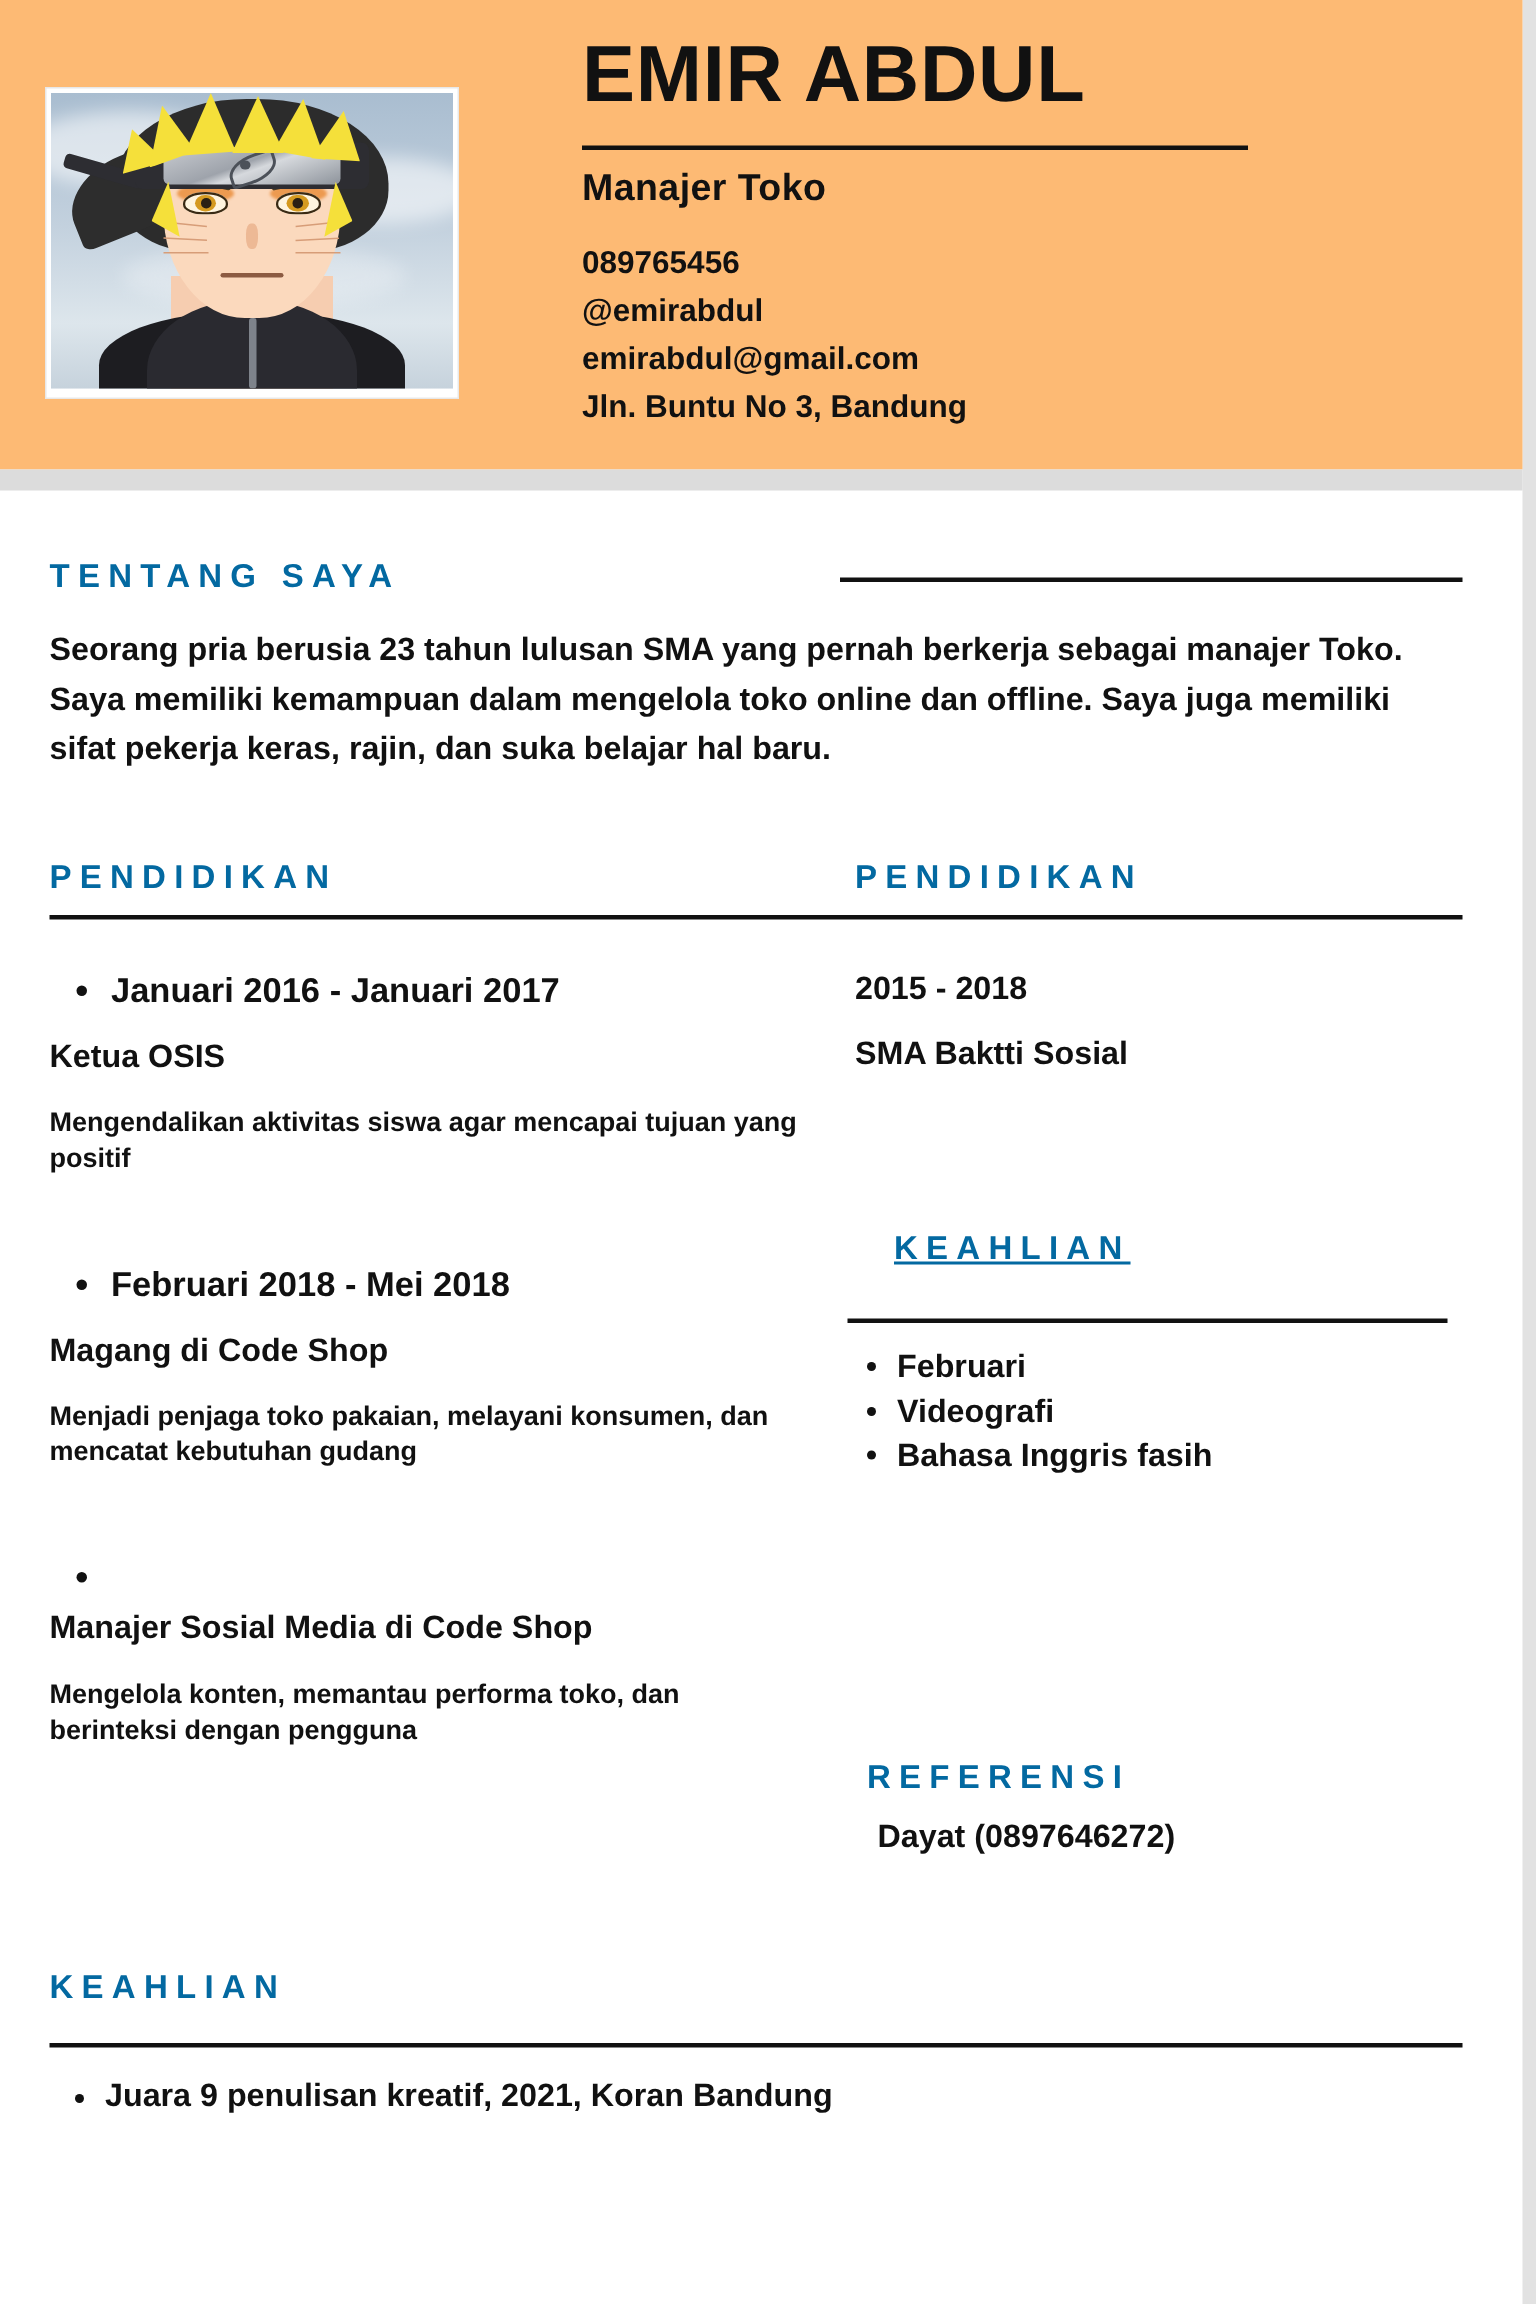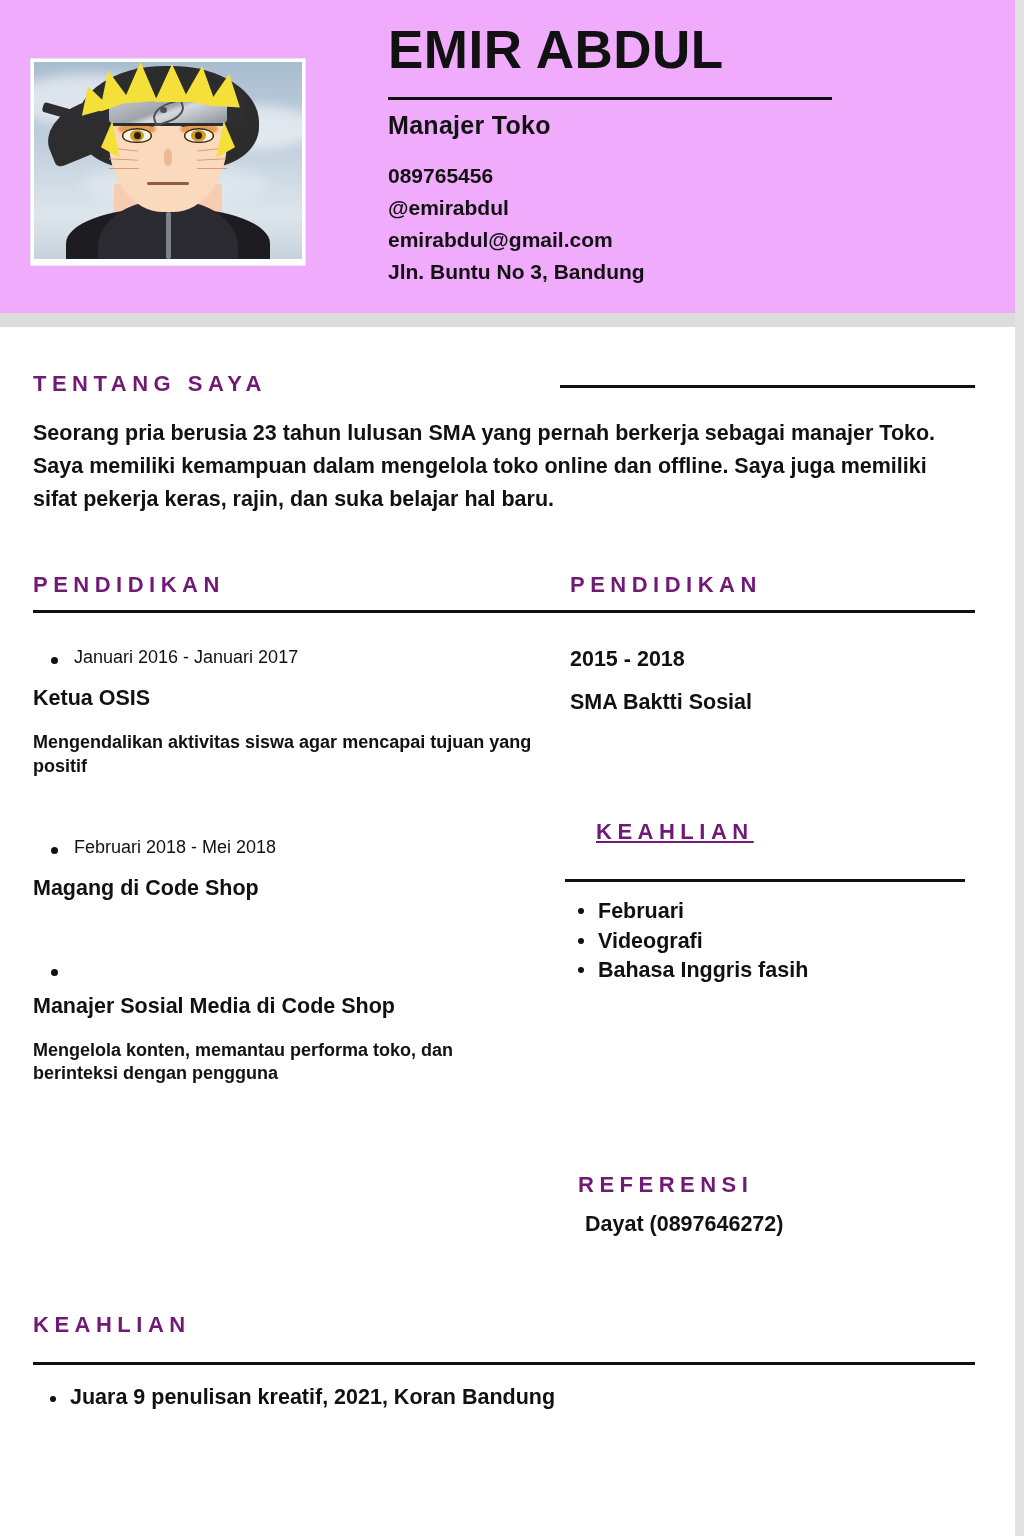--- a/index.html
+++ b/index.html
@@ -23,21 +23,21 @@
     background: #ffffff;
     border-right: 9px solid #e2e2e2;
     border-bottom: 0;
     box-sizing: border-box;
   }
 
   
   .header {
     position: relative;
     height: 313px;
-    background: #f0abfc;
+    background: #fdba74;
   }
   .photo-frame {
     position: absolute;
     left: 30px;
     top: 58px;
     width: 276px;
     height: 208px;
     background: #ffffff;
     border: 1px solid #e8e8e8;
     box-sizing: border-box;
@@ -176,21 +176,21 @@
     position: absolute;
     left: 0;
     top: 327px;
     width: 1015px;
   }
 
   .section-title {
     font-size: 22px;
     font-weight: 800;
     letter-spacing: 5.5px;
-    color: #701a75;
+    color: #0369a1;
   }
   .rule {
     background: #111111;
     height: 3px;
   }
 
   
   .about-head {
     position: absolute;
     left: 33px;
@@ -238,22 +238,22 @@
   }
   .bullet {
     flex: 0 0 auto;
     width: 7px; height: 7px;
     border-radius: 50%;
     background: #111;
     margin-top: 10px;
     margin-right: 16px;
   }
   .exp-date {
-    font-size: 18px;
-    font-weight: 400;
+    font-size: 23px;
+    font-weight: 700;
   }
   .exp-title {
     margin-top: 18px;
     font-size: 21.5px;
     font-weight: 700;
   }
   .exp-desc {
     margin-top: 20px;
     font-size: 18px;
     font-weight: 700;
@@ -411,20 +411,21 @@
         <div class="exp-title">Ketua OSIS</div>
         <div class="exp-desc">Mengendalikan aktivitas siswa agar mencapai tujuan yang positif</div>
       </div>
 
       <div class="exp-item">
         <div class="exp-date-row">
           <span class="bullet"></span>
           <span class="exp-date">Februari 2018 - Mei 2018</span>
         </div>
         <div class="exp-title">Magang di Code Shop</div>
+        <div class="exp-desc">Menjadi penjaga toko pakaian, melayani konsumen, dan mencatat kebutuhan gudang</div>
       </div>
 
       <div class="exp-item">
         <div class="exp-date-row">
           <span class="bullet"></span>
         </div>
         <div class="exp-title">Manajer Sosial Media di Code Shop</div>
         <div class="exp-desc">Mengelola konten, memantau performa toko, dan berinteksi dengan pengguna</div>
       </div>
 

